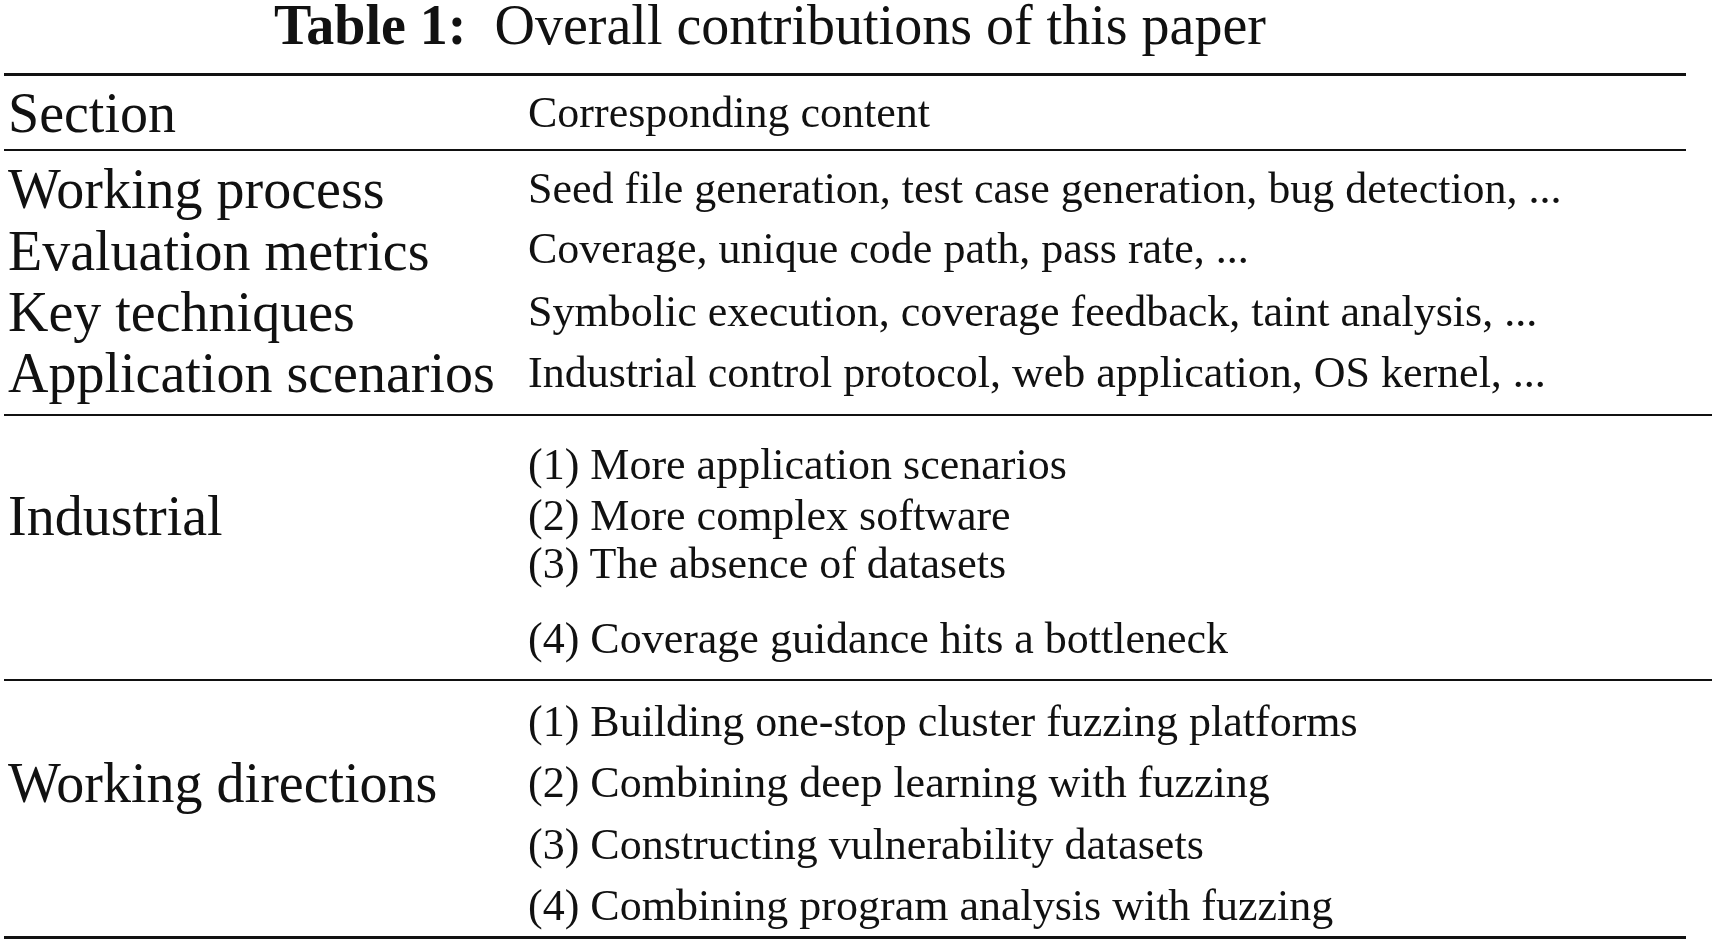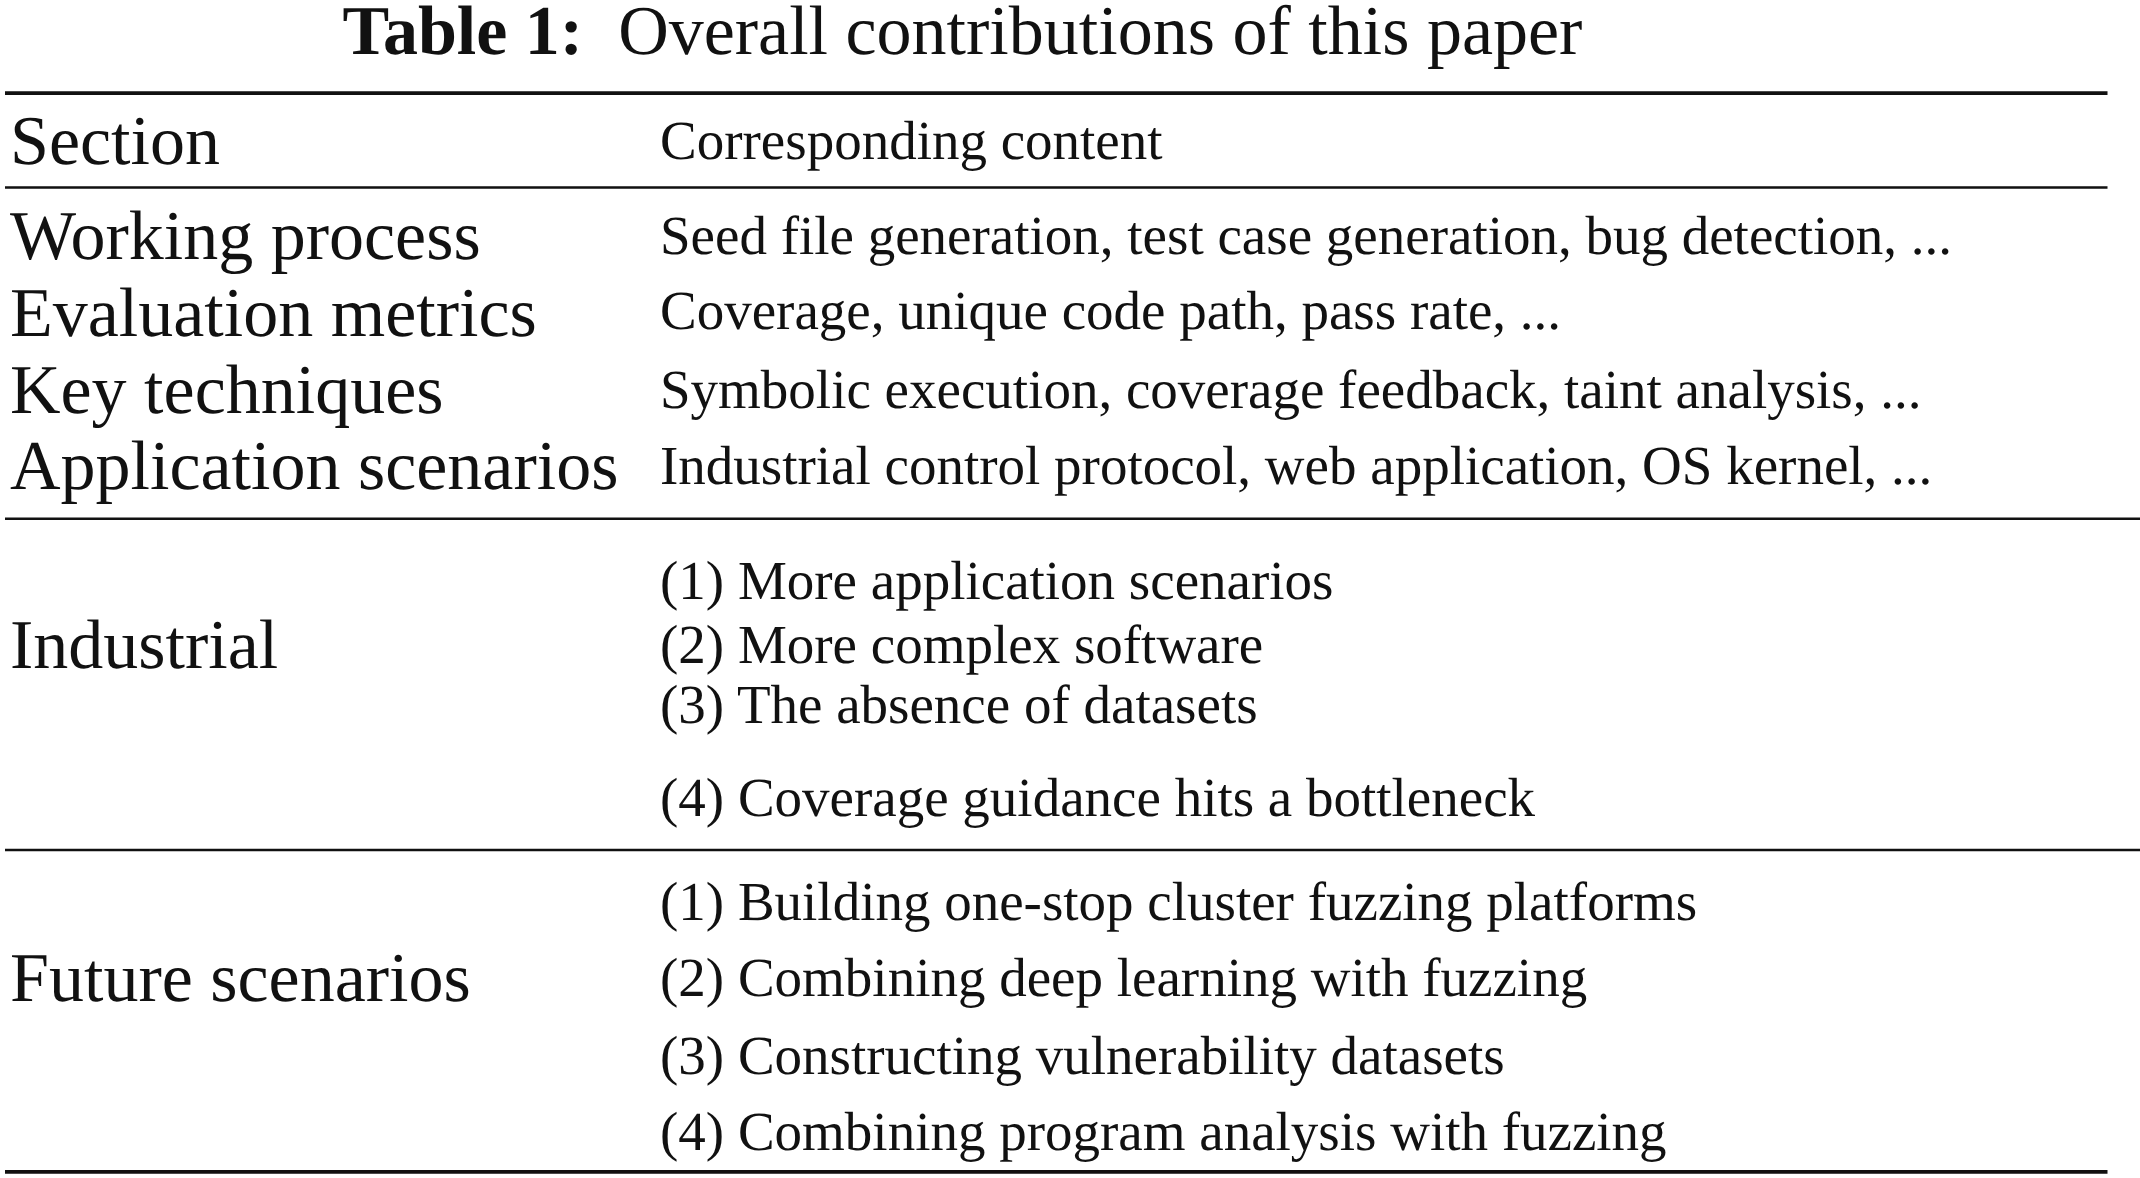--- a/index.html
+++ b/index.html
@@ -57,20 +57,20 @@
   <div class="c1" style="top:491px;">Industrial</div>
   <div class="c2" style="top:430px;margin-top:10px;">(1) More application scenarios</div>
   <div class="c2" style="top:491px;">(2) More complex software</div>
   <div class="c2" style="top:539px;">(3) The absence of datasets</div>
   <div class="c2" style="top:614px;">(4) Coverage guidance hits a bottleneck</div>
 </div>
 
 <div class="rule thin" style="top:679px;width:1708px;"></div>
 
 <div>
-  <div class="c1" style="top:758px;">Future scenarios</div>
+  <div class="c1" style="top:758px;">Working directions</div>
   <div class="c2" style="top:697px;">(1) Building one-stop cluster fuzzing platforms</div>
   <div class="c2" style="top:758px;">(2) Combining deep learning with fuzzing</div>
   <div class="c2" style="top:820px;">(3) Constructing vulnerability datasets</div>
   <div class="c2" style="top:881px;">(4) Combining program analysis with fuzzing</div>
 </div>
 
 <div class="rule thick" style="top:936px;width:1682px;"></div>
 
 </body></html>

